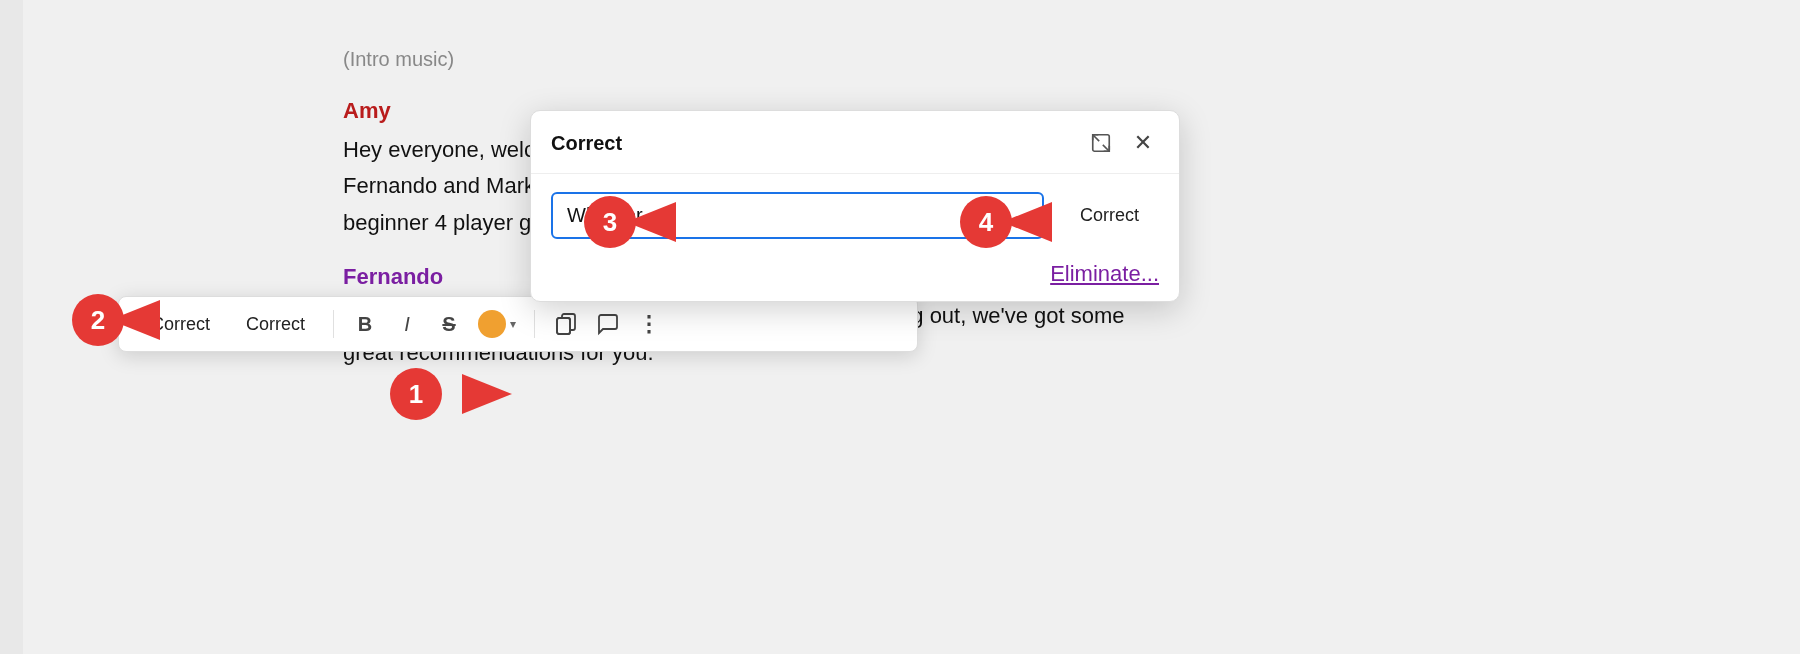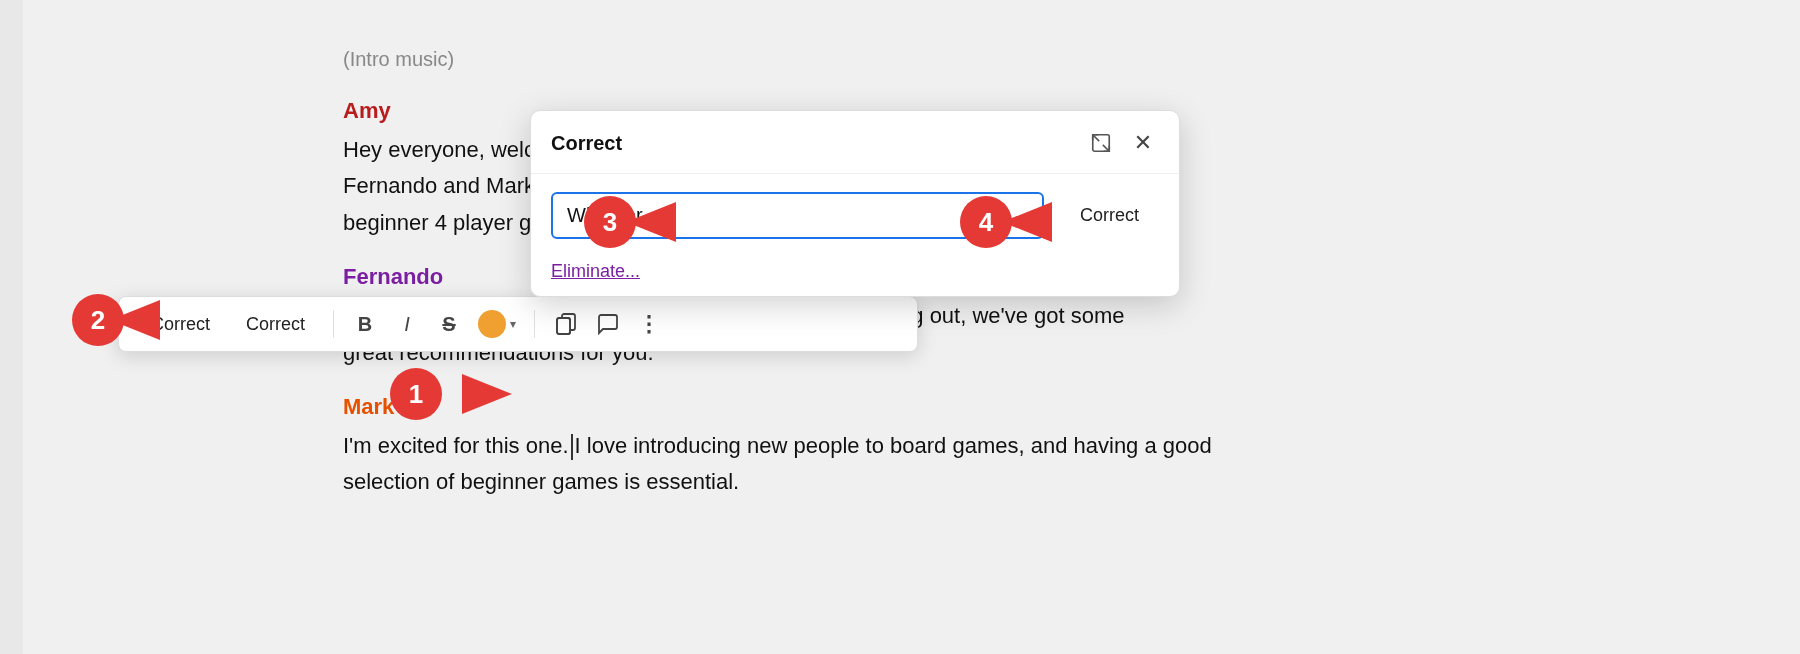--- a/index.html
+++ b/index.html
@@ -223,24 +223,25 @@
       font-weight: 500;
       color: #222;
       background: none;
       border: none;
       cursor: pointer;
       white-space: nowrap;
     }
 
     .modal-suggestion {
       padding: 0 20px 14px;
-      font-size: 18px;
+      font-size: 22px;
       color: #7b1fa2;
       text-decoration: underline;
       cursor: pointer;
+      text-align: right;
     }
 
     
     .annotation-bubble {
       position: absolute;
       width: 52px;
       height: 52px;
       border-radius: 50%;
       background: #e53935;
       color: #fff;
@@ -305,27 +306,20 @@
     </div>
 
     <div class="transcript-block">
       <div class="speaker-name speaker-fernando">Fernando</div>
       <div class="transcript-text">
         That's rig<span style="border-left: 2px solid #333; display: inline-block; height: 1.2em; vertical-align: middle; margin-right: 2px;"></span><span class="word-highlight">Weather</span> you're a seasoned gamer or just starting out, we've got some<br>
         great recommendations for you.
       </div>
     </div>
 
-    <div class="transcript-block">
-      <div class="speaker-name speaker-mark">Mark</div>
-      <div class="transcript-text">
-        I'm excited for this one.<span style="border-left: 2px solid #333; display: inline-block; height: 1.2em; vertical-align: middle; margin: 0 2px;"></span>I love introducing new people to board games, and having a good<br>
-        selection of beginner games is essential.
-      </div>
-    </div>
 
   </div>
 </div>
 
 <div class="floating-toolbar">
   <div class="toolbar-tab">Correct</div>
   <div class="toolbar-tab">Correct</div>
   <div class="toolbar-divider"></div>
   <button class="toolbar-icon-btn">B</button>
   <button class="toolbar-icon-btn toolbar-italic">I</button>

